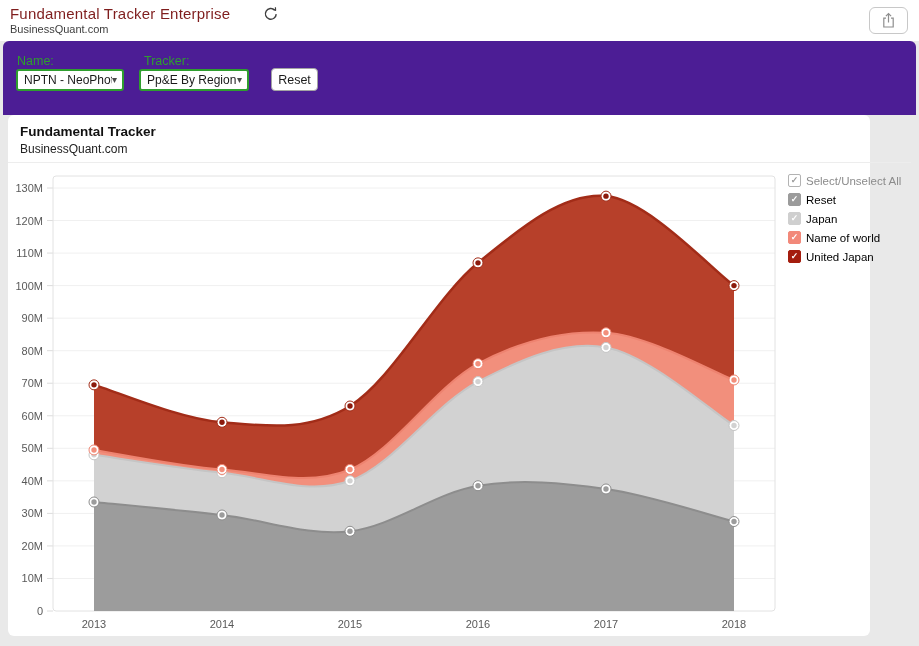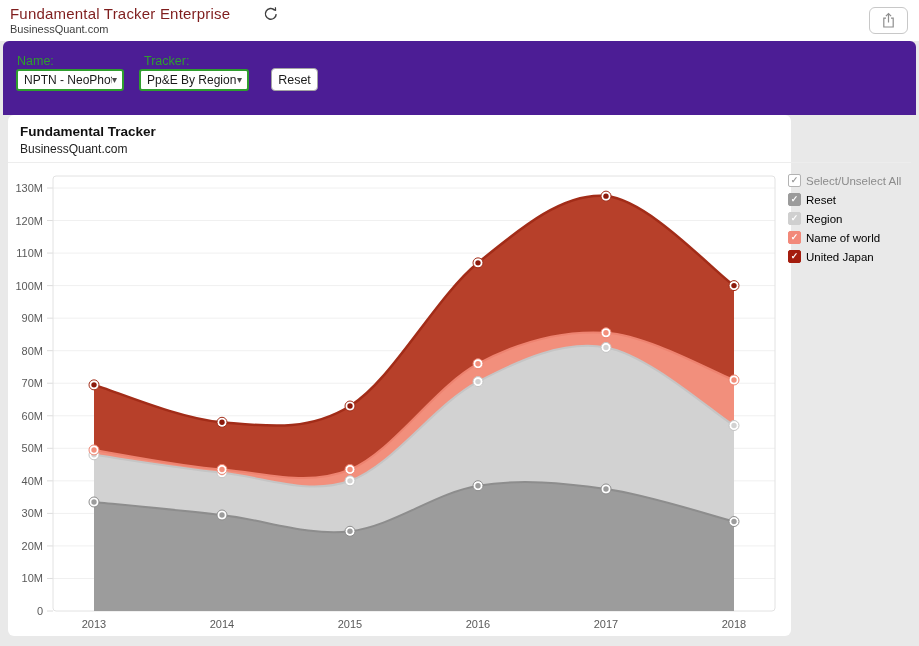--- a/index.html
+++ b/index.html
@@ -20,21 +20,21 @@
   .filter-label{position:absolute;top:13px;font-size:12.5px;color:#2f9e2f;font-weight:500;}
   .lbl-name{left:14px;}
   .lbl-category{left:141px;}
   .dropdown{position:absolute;top:28px;height:22px;background:#fff;border:2px solid #2f9e2f;border-radius:3px;display:flex;align-items:center;box-sizing:border-box;cursor:pointer;}
   .dd-name{left:13px;width:108px;}
   .dd-category{left:136px;width:110px;}
   .dd-text{font-size:12px;color:#1a1a1a;padding-left:6px;white-space:nowrap;overflow:hidden;flex:1;}
   .dd-caret{font-size:10px;color:#4a4a4a;padding-right:5px;line-height:1;}
   .reset-btn{position:absolute;left:268px;top:27px;width:47px;height:23px;background:#fff;border:1px solid #a3a3a3;border-radius:4px;font-size:12.5px;color:#1c1c1c;font-family:"Liberation Sans",sans-serif;cursor:pointer;box-sizing:border-box;}
   
-  .card{position:absolute;top:115px;left:8px;width:783px;height:521px;background:#fff;border-radius:6px;}
+  .card{position:absolute;top:115px;left:8px;width:862px;height:521px;background:#fff;border-radius:6px;}
   .card-title{position:absolute;left:12px;top:9px;font-size:13.5px;font-weight:bold;color:#111;}
   .card-subtitle{position:absolute;left:12px;top:27px;font-size:12px;color:#222;}
   .card-divider{position:absolute;left:0;top:47px;width:903px;height:0;border-bottom:1px solid #ededed;}
   .chart-svg{position:absolute;left:0;top:0;}
   .chart-svg text{font-family:"Liberation Sans",sans-serif;font-size:11px;fill:#595959;}
   
   .legend{position:absolute;left:780px;top:56px;width:122px;}
   .legend-row{display:flex;align-items:center;height:19px;cursor:pointer;}
   .cb{width:13px;height:13px;border-radius:2px;border:1px solid #b3b3b3;box-sizing:border-box;display:flex;align-items:center;justify-content:center;flex:0 0 13px;background:#fff;}
   .cb .ck{font-size:9px;line-height:11px;color:#fff;font-weight:bold;}
@@ -204,21 +204,21 @@
         <div class="legend-row">
           <span class="cb" style="background: rgb(155, 155, 155); border-color: rgb(155, 155, 155);">
             <span class="ck">✓</span>
           </span>
           <span class="lbl">Reset</span>
         </div>
         <div class="legend-row">
           <span class="cb" style="background: rgb(207, 207, 207); border-color: rgb(207, 207, 207);">
             <span class="ck">✓</span>
           </span>
-          <span class="lbl">Region</span>
+          <span class="lbl">Japan</span>
         </div>
         <div class="legend-row">
           <span class="cb" style="background: rgb(242, 137, 122); border-color: rgb(242, 137, 122);">
             <span class="ck">✓</span>
           </span>
           <span class="lbl">Name of world</span>
         </div>
         <div class="legend-row">
           <span class="cb" style="background: rgb(164, 29, 14); border-color: rgb(164, 29, 14);">
             <span class="ck">✓</span>

